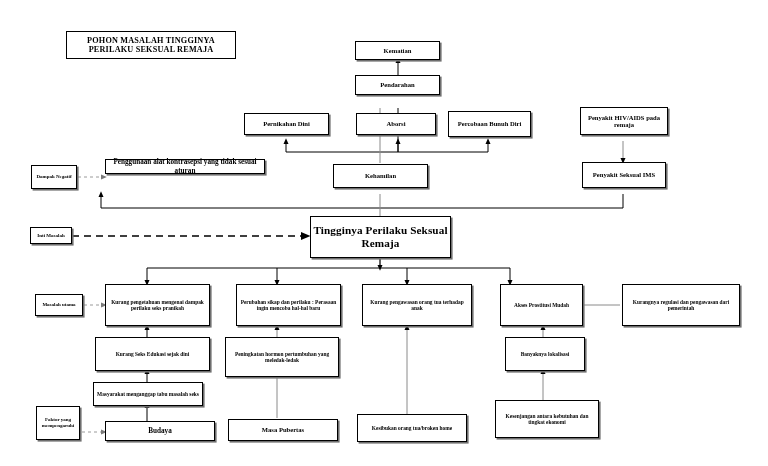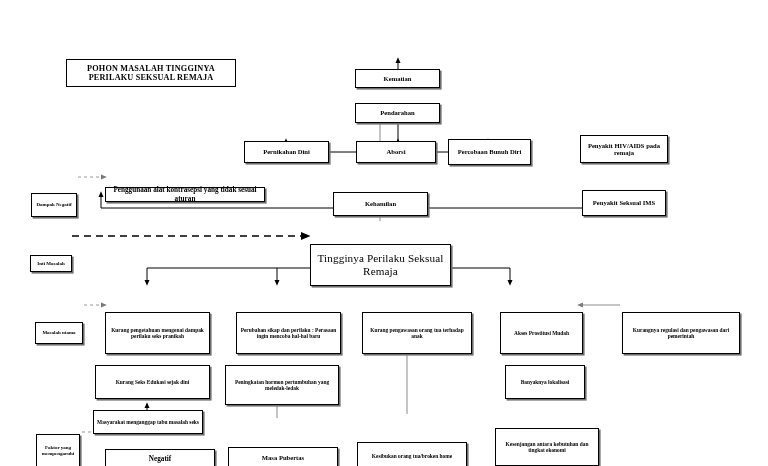--- a/index.html
+++ b/index.html
@@ -15,29 +15,28 @@
     box-sizing:border-box;
     border:1px solid #000;
     background:#fff;
     display:flex;align-items:center;justify-content:center;
     text-align:center;
     font-family:"Liberation Serif", serif;
     font-weight:bold;
     line-height:1.12;
     padding:1px 2px;
     z-index:5;
-    margin-top:28px;
   }
   .box span{display:block;width:100%;}
   
   .t-title{font-size:8.2px;letter-spacing:.2px;border:1.6px solid #000;}
   .t-sm{font-size:6.6px;}
   .t-xs{font-size:5.4px;font-weight:bold;}
   .t-md{font-size:7.2px;}
-  .t-core{font-size:11.2px;font-weight:normal;border:1.4px solid #000;letter-spacing:.1px;text-align:center;}
+  .t-core{font-size:11.2px;font-weight:bold;border:1.4px solid #000;letter-spacing:.1px;text-align:center;}
   .t-lbl{font-size:5px;font-weight:bold;}
   .shadow{box-shadow:1.6px 1.6px 0 #6f6f6f;}
   svg{position:absolute;left:0;top:0;width:768px;height:466px;z-index:1;}
   .ln{stroke:#000;stroke-width:1;fill:none;}
   .ln-g{stroke:#8a8a8a;stroke-width:1;fill:none;}
   .ln-d{stroke:#000;stroke-width:1.6;fill:none;stroke-dasharray:7 5;}
   .ln-dg{stroke:#9a9a9a;stroke-width:1;fill:none;stroke-dasharray:3 3;}
 </style>
 </head>
 <body>
@@ -192,21 +191,21 @@
 
   <div class="box t-xs shadow" style="left:93px;top:382px;width:110px;height:24px;">
     <span>Masyarakat menganggap tabu masalah seks</span>
   </div>
 
   <div class="box t-lbl shadow" style="left:36px;top:406px;width:44px;height:34px;">
     <span>Faktor yang mempengaruhi</span>
   </div>
 
   <div class="box t-md shadow" style="left:105px;top:421px;width:110px;height:20px;">
-    <span>Negatif</span>
+    <span>Budaya</span>
   </div>
 
   <div class="box t-sm shadow" style="left:228px;top:419px;width:110px;height:22px;">
     <span>Masa Pubertas</span>
   </div>
 
   <div class="box t-xs shadow" style="left:357px;top:414px;width:110px;height:28px;">
     <span>Kesibukan orang tua/broken home</span>
   </div>
 

